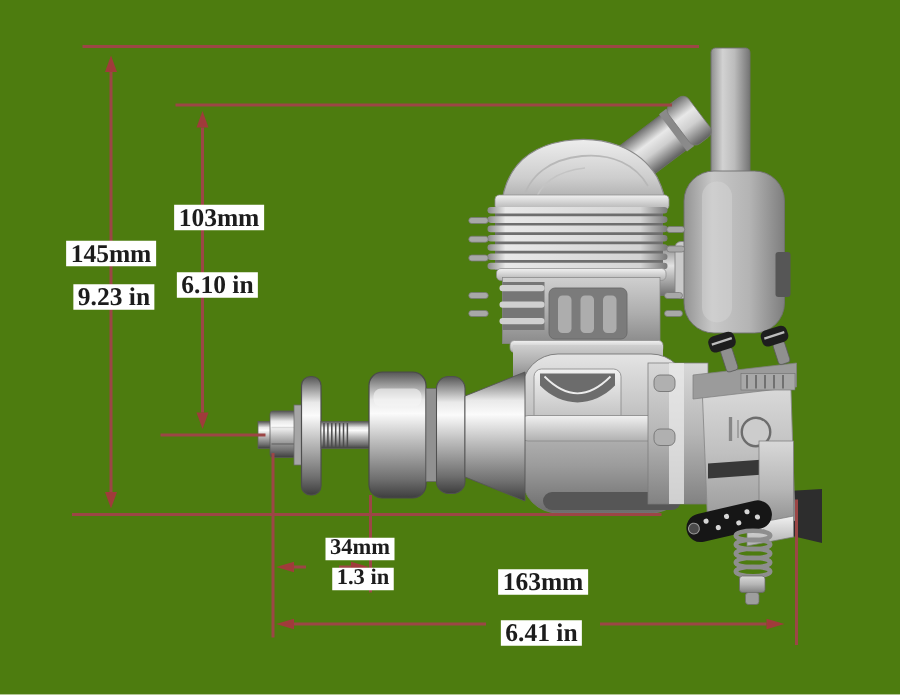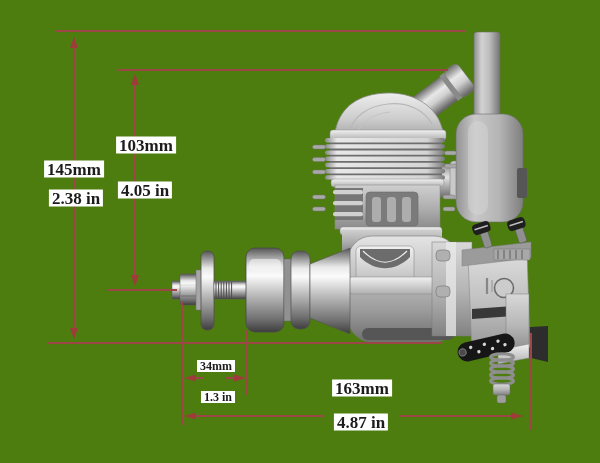--- a/index.html
+++ b/index.html
@@ -2,21 +2,21 @@
 <html><head>
 <meta charset="utf-8">
 <style>
   html,body{margin:0;padding:0;background:#fff;}
   .stage{position:relative;width:600px;height:463px;background:#4d7c0f;overflow:hidden;
          font-family:"Liberation Serif","DejaVu Serif",serif;}
   .stage svg{position:absolute;left:0;top:0;}
   .dim-label{position:absolute;transform:translate(-50%,-50%);background:#fff;
              padding:0 3px;font-weight:700;color:#1c1c1c;white-space:nowrap;line-height:1;}
   .dim-label.lg{font-size:17px;}
-  .dim-label.sm{font-size:12px;}
+  .dim-label.sm{font-size:15px;margin-left:24px;}
 </style>
 </head>
 <body>
 
 <div class="stage">
 
   <svg width="600" height="463" viewBox="0 0 600 463">
     <defs>
       <linearGradient id="gPipe" x1="0" y1="0" x2="1" y2="0">
         <stop offset="0" stop-color="#8e8e8e"></stop>
@@ -252,20 +252,20 @@
       <polygon points="135,74 131,85 139,85"></polygon>
       <polygon points="135,286 131,275 139,275"></polygon>
       <polygon points="184,378 196,374.5 196,381.5"></polygon>
       <polygon points="246,378 234,374.5 234,381.5"></polygon>
       <polygon points="184,416 196,412.5 196,419.5"></polygon>
       <polygon points="523,416 511,412.5 511,419.5"></polygon>
     </g>
   </svg>
 
   <div class="dim-label lg" style="left:74px;top:169px">145mm</div>
-  <div class="dim-label lg" style="left:76px;top:198px">2.38 in</div>
+  <div class="dim-label lg" style="left:76px;top:198px">9.23 in</div>
   <div class="dim-label lg" style="left:146px;top:145px">103mm</div>
-  <div class="dim-label lg" style="left:145px;top:190px">4.05 in</div>
+  <div class="dim-label lg" style="left:145px;top:190px">6.10 in</div>
   <div class="dim-label sm" style="left:216px;top:366px">34mm</div>
-  <div class="dim-label sm" style="left:218px;top:397px">1.3 in</div>
+  <div class="dim-label sm" style="left:218px;top:386px">1.3 in</div>
   <div class="dim-label lg" style="left:362px;top:388px">163mm</div>
-  <div class="dim-label lg" style="left:361px;top:422px">4.87 in</div>
+  <div class="dim-label lg" style="left:361px;top:422px">6.41 in</div>
 </div>
 
 </body></html>

